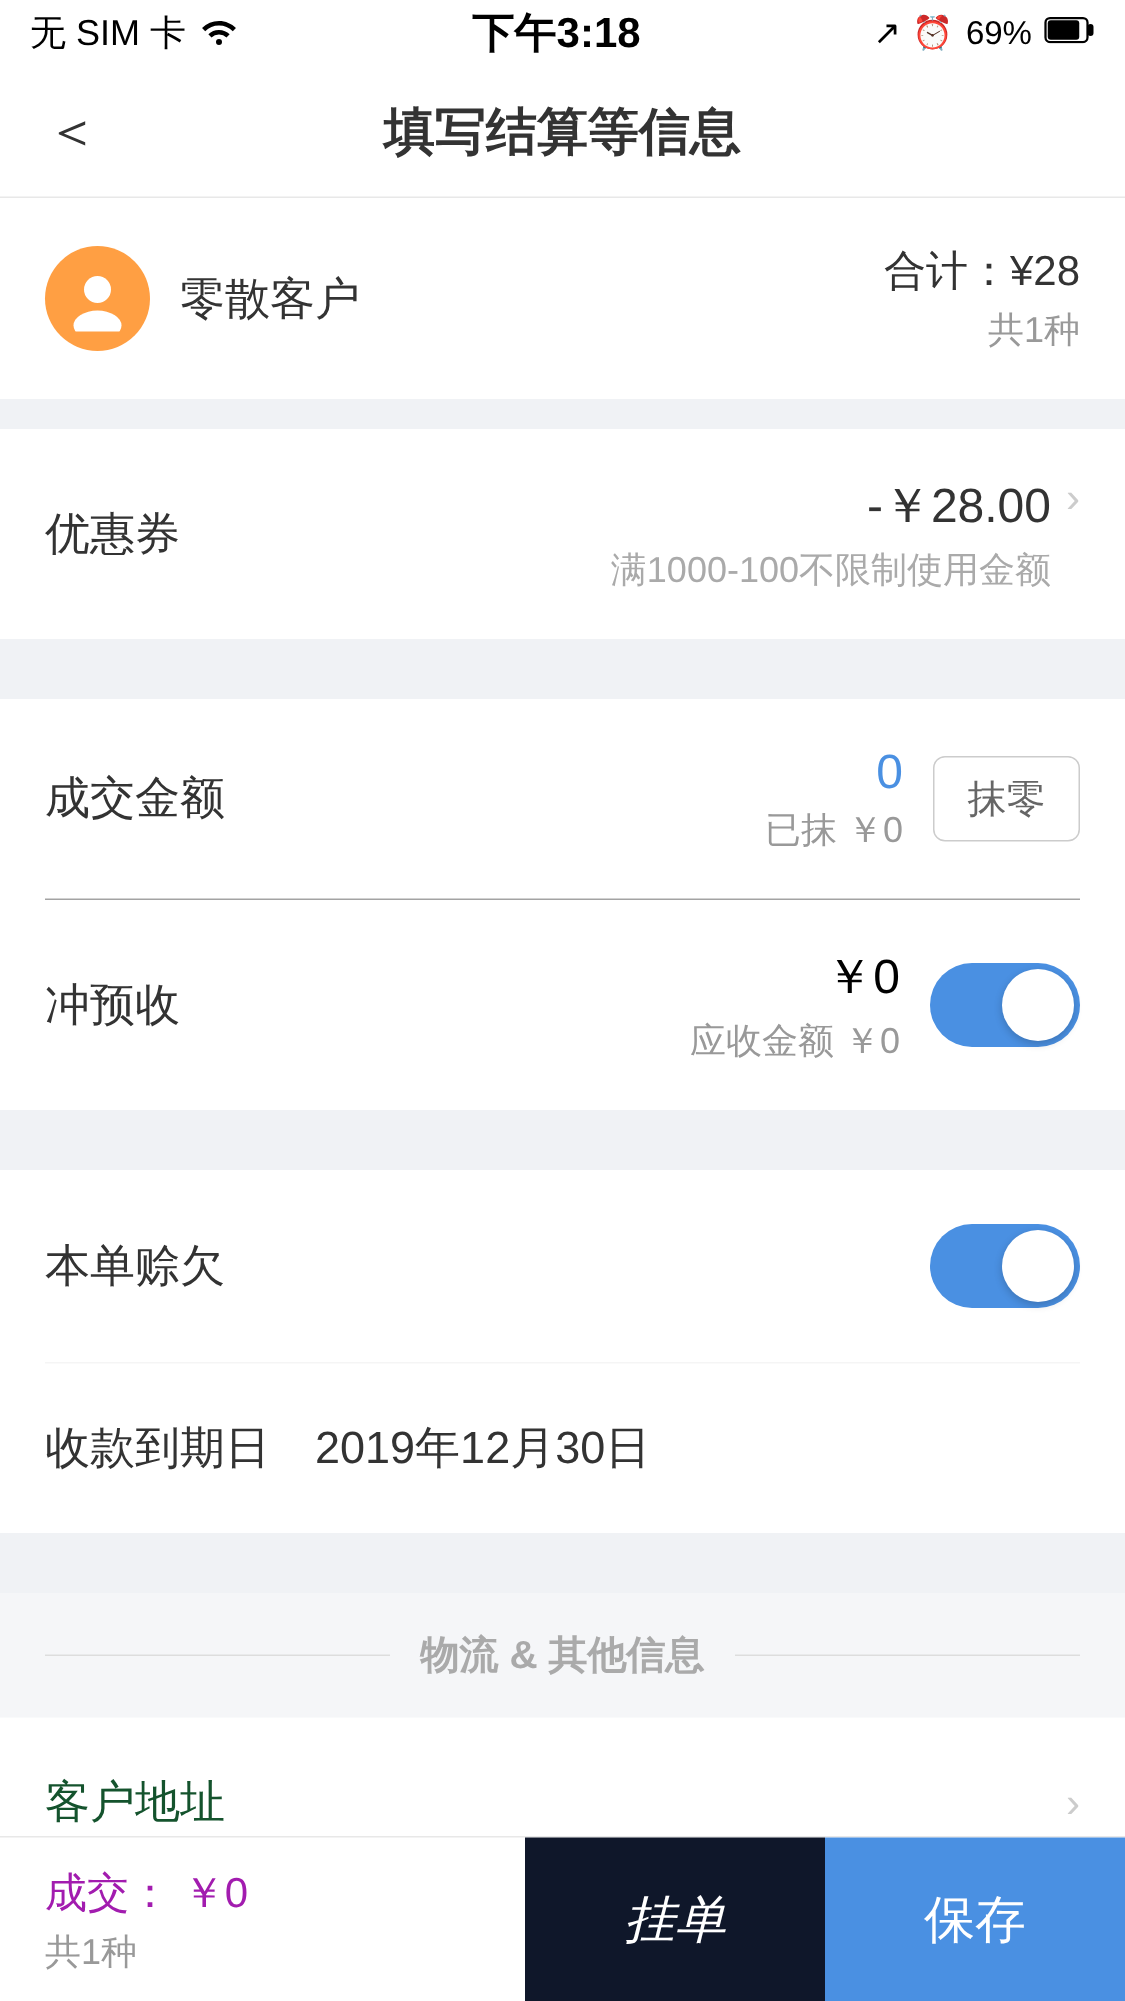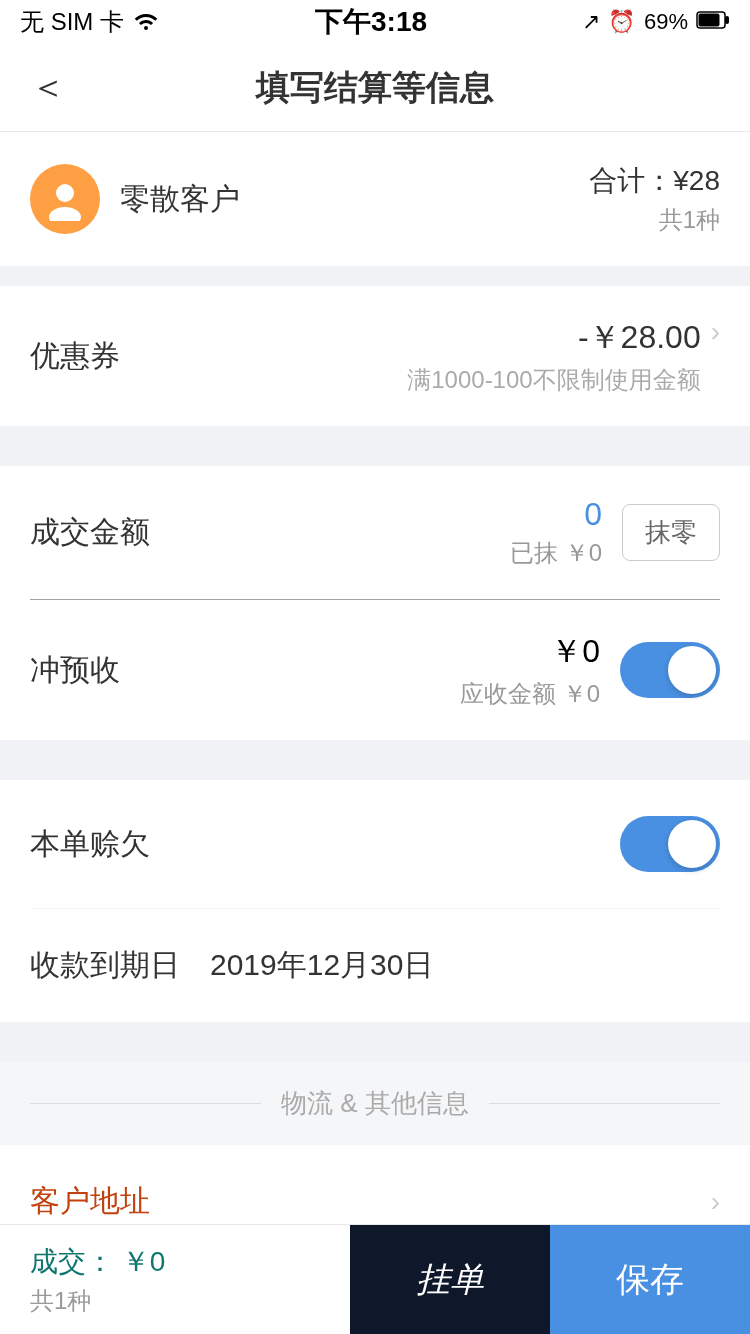--- a/index.html
+++ b/index.html
@@ -270,20 +270,21 @@
     }
 
     
     .logistics-divider {
       background: #f5f6f8;
       padding: 24px 30px;
       display: flex;
       align-items: center;
       justify-content: center;
       gap: 20px;
+      font-weight: bold;
     }
     .divider-line {
       flex: 1;
       height: 1px;
       background: #ddd;
     }
     .divider-text {
       font-size: 26px;
       color: #aaa;
     }
@@ -294,21 +295,21 @@
       padding: 0 30px;
     }
     .address-row {
       display: flex;
       align-items: center;
       justify-content: space-between;
       padding: 36px 0;
     }
     .address-label {
       font-size: 30px;
-      color: #c2410c;
+      color: #14532d;
       margin-right: 30px;
       flex-shrink: 0;
     }
     .address-right {
       display: flex;
       align-items: center;
       gap: 10px;
       flex: 1;
       justify-content: flex-end;
     }
@@ -329,21 +330,21 @@
       display: flex;
       align-items: center;
       border-top: 1px solid #e8e8e8;
     }
     .bottom-summary {
       flex: 1;
       padding: 0 30px;
     }
     .bottom-summary-deal {
       font-size: 28px;
-      color: #0f766e;
+      color: #a21caf;
     }
     .bottom-summary-count {
       font-size: 24px;
       color: #999;
       margin-top: 4px;
     }
     .bottom-btn {
       width: 200px;
       height: 110px;
       display: flex;

